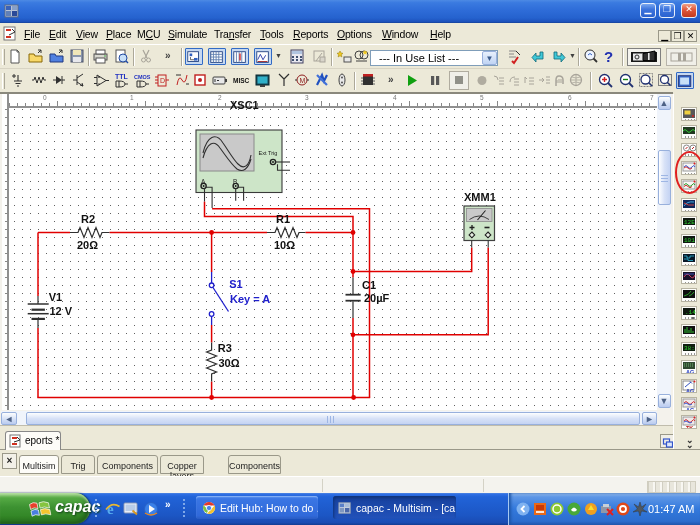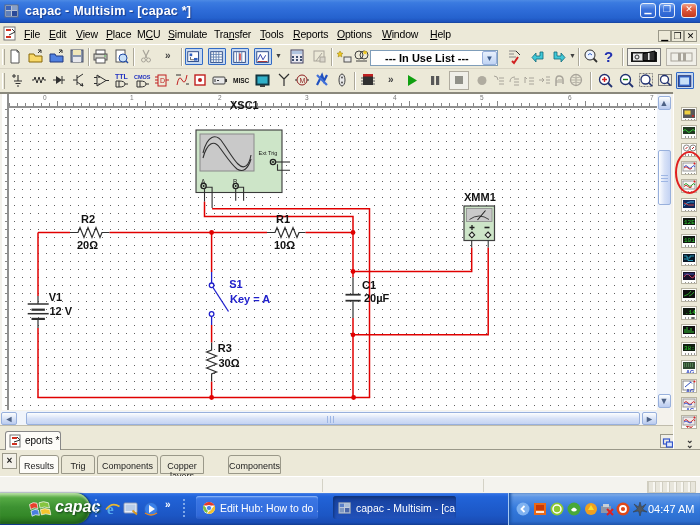--- a/index.html
+++ b/index.html
@@ -84,21 +84,20 @@
 <div id="root">
 
   <div id="titlebar" class="abs">
     <svg id="title-ico" class="abs" viewBox="0 0 16 16">
       <rect x="1" y="2" width="13" height="12" fill="#b8c4d8" stroke="#5a6a85"></rect>
       <rect x="2" y="3" width="5" height="4" fill="#3a62b8"></rect>
         <rect x="8" y="3" width="5" height="4" fill="#88a0c8"></rect>
       <rect x="2" y="8" width="5" height="5" fill="#6080b8"></rect>
         <rect x="8" y="8" width="5" height="5" fill="#2a4a98"></rect>
     </svg>
-    <div id="title-text" class="abs">capac - Multisim - [capac *]</div>
     <div class="capbtn abs" style="left:640px;">▁</div>
     <div class="capbtn abs" style="left:659px;">❐</div>
     <div class="capbtn abs" id="btn-close" style="left:681px;">✕</div>
   </div>
 
   <div id="menubar" class="abs">
     <svg class="abs" style="left:3px;top:3px;" width="15" height="15" viewBox="0 0 15 15">
       <rect x="1" y="1" width="11" height="13" fill="#fff" stroke="#777"></rect>
       <path d="M3 4 L8 4 M3 11 L8 11" stroke="#d03020" stroke-width="2"></path>
       <path d="M9 3 L12 6 L6 9" stroke="#303030" fill="none"></path>
@@ -203,21 +202,21 @@
             <path d="M4 3 l1 2 2 .3 -1.6 1.4 .5 2.3 -1.9-1.2 -1.9 1.2 .5-2.3 -1.6-1.4 2-.3z" fill="#f0c820" stroke="#907808" stroke-width="0.5"></path>
             <rect x="8" y="9" width="7" height="5" fill="#e8e8e8" stroke="#505050"></rect>
           </svg></div>
         <div class="ticon" style="left: 353px; width: 17px;"><svg width="17" height="17" viewBox="0 0 17 17">
             <circle cx="6" cy="7" r="4" fill="none" stroke="#404040"></circle>
             <circle cx="11" cy="7" r="4" fill="none" stroke="#404040"></circle>
             <path d="M3 13 H14" stroke="#404040"></path>
             <path d="M12 2 l.8 1.6 1.8.2 -1.3 1.2 .4 1.8 -1.7-1 -1.6 1 .4-1.8 -1.3-1.2 1.7-.2z" fill="#f0c820"></path>
           </svg></div>
         <div style="position: absolute; left: 370px; top: 4.5px; width: 128px; height: 16px; background: rgb(255, 255, 255); border: 1px solid rgb(127, 157, 185); font-size: 11px; color: rgb(0, 0, 0);">
-          <span style="position:absolute;left:14px;top:1px;font-weight:bold;">--- In Use List ---</span>
+          <span style="position:absolute;left:8px;top:1px;">--- In Use List ---</span>
           <div style="position:absolute;right:0;top:0;width:15px;height:14px;background:linear-gradient(180deg,#e8f0fc,#c0d4f4);border:1px solid #98b0dc;border-radius:2px;text-align:center;font-size:8px;color:#3a5a8c;line-height:13px;">▼</div>
         </div>
         <div class="ticon" style="left: 506px; width: 17px;"><svg width="17" height="17" viewBox="0 0 17 17">
             <path d="M3 3 H10 M3 6 H8 M3 9 H10" stroke="#888" fill="none"></path>
             <path d="M6 13 l2 2 4-6" stroke="#d02020" stroke-width="2" fill="none"></path>
             <path d="M10 3 l4 4" stroke="#303030"></path>
           </svg></div>
         <div class="ticon" style="left: 530px; width: 17px;"><svg width="17" height="17" viewBox="0 0 17 17">
             <path d="M10 4 V8 H6 V5 L2 9.5 L6 14 V11 H13 V4 Z" fill="#40c8d8" stroke="#106878" stroke-width="0.8"></path>
           </svg></div>
@@ -794,21 +793,21 @@
       <svg width="14" height="12" viewBox="0 0 14 12">
           <rect x="2.5" y="2" width="6" height="5" fill="none" stroke="#3355cc" stroke-width="1.2"></rect>
           <rect x="5.5" y="5" width="6" height="5" fill="#dde6f8" stroke="#3355cc" stroke-width="1.2"></rect>
         </svg>
     </div>
     <div style="position:absolute;left:686px;top:11px;color:#333;font-size:9px;font-weight:bold;line-height:5px;z-index:40;">⌄<br>⌄</div>
   </div>
 
   <div id="sheettabs" class="abs">
     <div id="xbtn">×</div>
-    <div class="stab" style="left:19px;width:40px;background:#fdfcf8;">Results</div>
+    <div class="stab" style="left:19px;width:40px;background:#fdfcf8;">Multisim</div>
     <div class="stab" style="left:61px;width:34px;">Trig</div>
     <div class="stab" style="left:97px;width:61px;">Components</div>
     <div class="stab" style="left:160px;width:44px;">Copper layers</div>
     <div class="stab" style="left:228px;width:53px;">Components</div>
   </div>
 
   <div id="statusbar" class="abs">
     <div style="position:absolute;left:322px;top:2px;width:1px;height:13px;background:#d4d2c6;"></div>
     <div style="position:absolute;left:483px;top:2px;width:1px;height:13px;background:#d4d2c6;"></div>
     <div style="position:absolute;left:647px;top:4px;width:49px;height:12px;background:repeating-linear-gradient(90deg,#d0cec2 0 1px,#e8e6dc 1px 5px,#f8f7f2 5px 7px);border:1px solid #d0cdbf;"></div>
@@ -892,17 +891,17 @@
           <rect x="3" y="2" width="6" height="3" fill="#c8d0d8"></rect>
           <path d="M7 7 L13 13 M13 7 L7 13" stroke="#e02020" stroke-width="2"></path>
         </svg>
       <svg class="trayico" style="left:107px;" viewBox="0 0 14 14">
           <circle cx="7" cy="7" r="6.5" fill="#e04818"></circle>
           <circle cx="7" cy="7" r="3" fill="none" stroke="#fff" stroke-width="1.8"></circle>
         </svg>
       <svg class="trayico" style="left:124px;" viewBox="0 0 14 14">
           <path d="M7 0 L8.5 5 L13 2 L9.5 7 L14 10 L8.5 9 L7 14 L5.5 9 L0 10 L4.5 7 L1 2 L5.5 5 Z" fill="#505860" stroke="#303840" stroke-width="0.5"></path>
         </svg>
-      <div id="clock" style="left:139px;">04:47 AM</div>
+      <div id="clock" style="left:139px;">01:47 AM</div>
     </div>
   </div>
 
 </div>
 
 </body></html>

